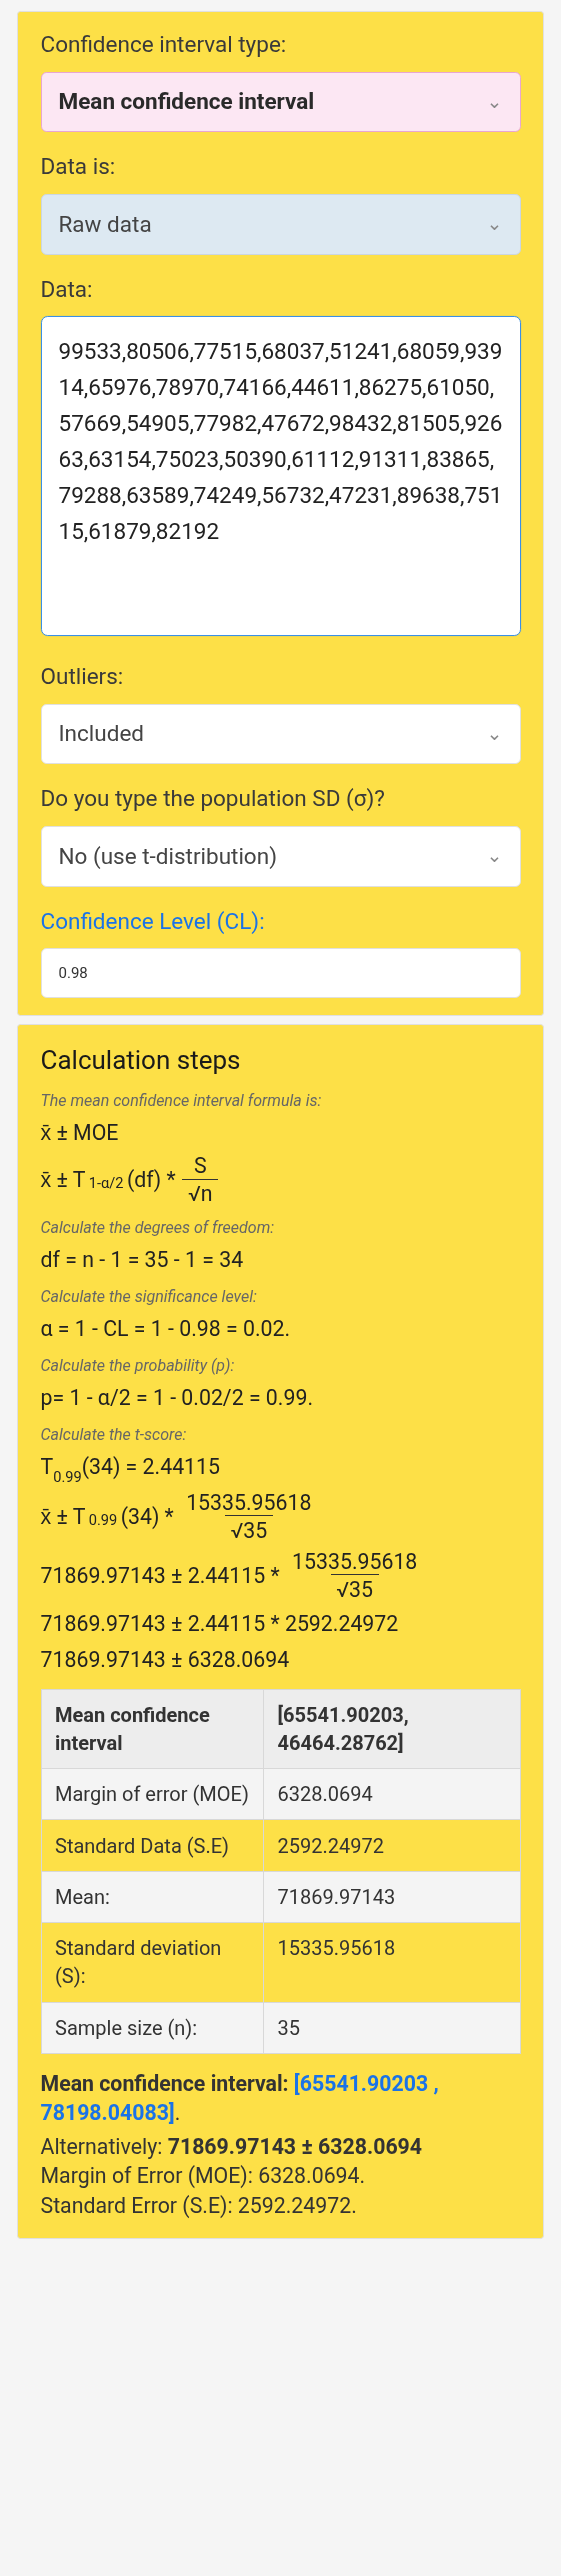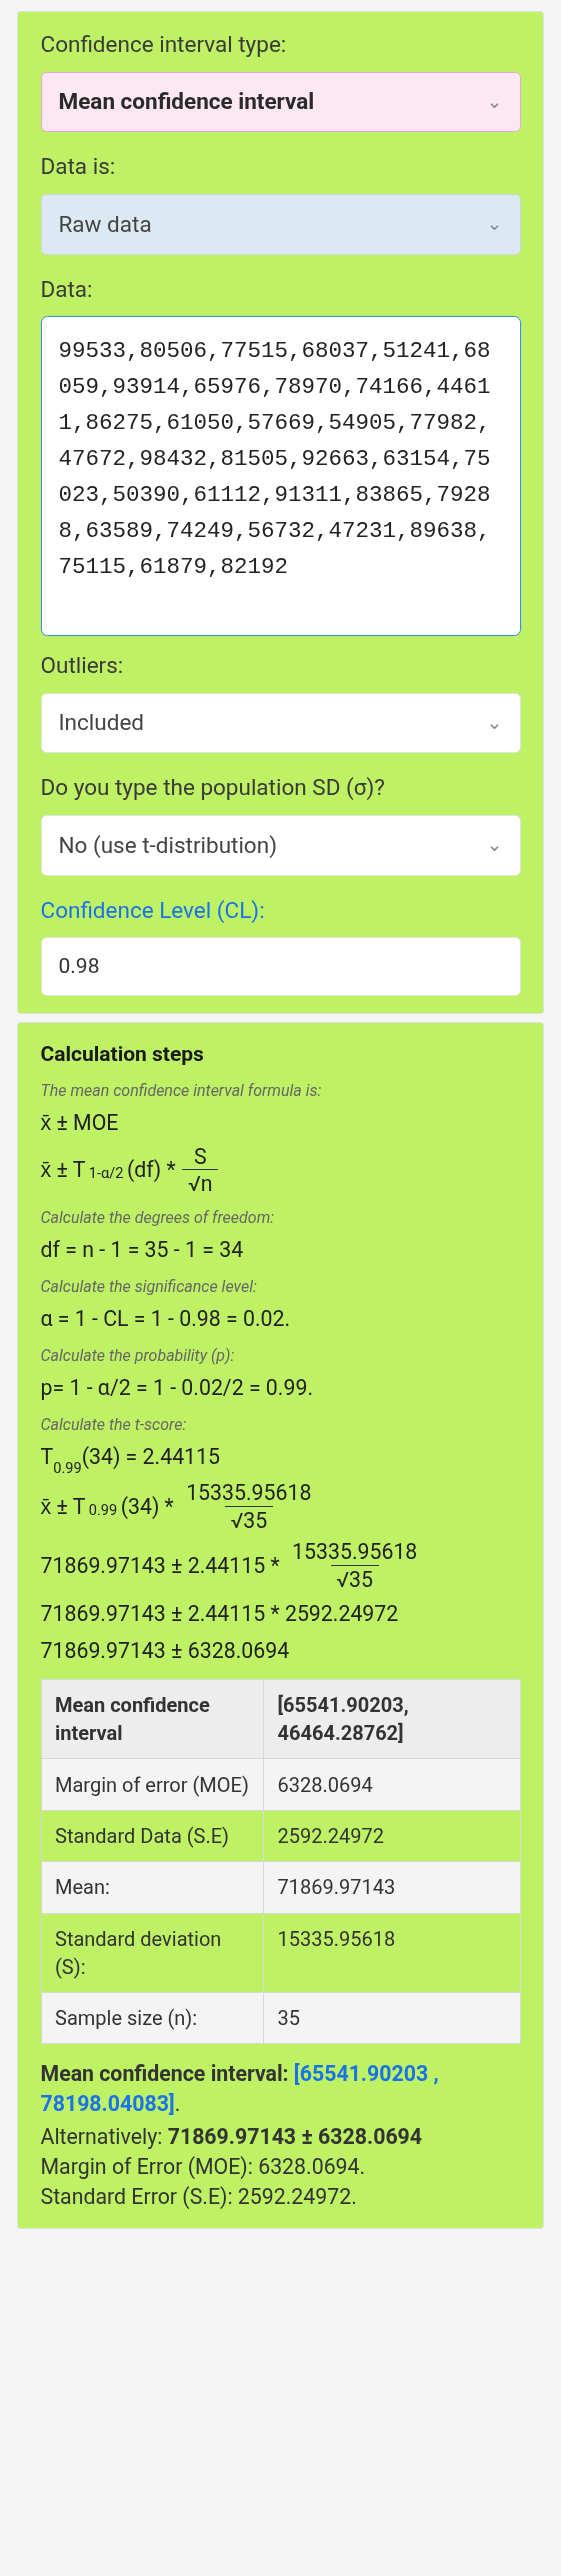--- a/index.html
+++ b/index.html
@@ -6,21 +6,21 @@
   body {
     font-family: -apple-system, BlinkMacSystemFont, "Segoe UI", Roboto, Arial, sans-serif;
     background: #f5f5f5;
     width: 561px;
     padding: 11.2px 17px;
     color: #333;
     font-size: 21.3px;
     line-height: 1.4;
   }
   .panel {
-    background: #bef264;
+    background: #fde047;
     border: 0.6px solid #e0e0e0;
     border-radius: 3.4px;
     padding: 17px 22.5px;
     margin-bottom: 7.9px;
   }
   .field-label {
     font-size: 22.5px;
     margin-bottom: 11.2px;
     color: #3a3a3a;
   }
@@ -49,44 +49,43 @@
   }
   .textarea {
     width: 100%;
     min-height: 320px;
     border: 1.7px solid #3b90e6;
     border-radius: 6.7px;
     padding: 15.7px 17px;
     font-size: 22.5px;
     color: #222;
     background: #fff;
-    margin-bottom: 14px;
+    margin-bottom: 25px;
     line-height: 1.6;
     word-break: break-all;
     white-space: normal;
     box-shadow: 0 0 0 0.6px rgba(59,144,230,.15);
-    font-family: Liberation Mono, monospace;
   }
   .blue-link {
     color: #1a73e8;
     font-size: 22.5px;
     margin-bottom: 11.2px;
     display: block;
   }
   .input {
     width: 100%;
     border: 1.1px solid #e0e0e0;
     border-radius: 5.6px;
     padding: 13.5px 17px;
-    font-size: 21px;
+    font-size: 15px;
     background: #fff;
   }
   .section-title {
-    font-size: 21px;
-    font-weight: 700;
+    font-size: 26px;
+    font-weight: 400;
     margin-bottom: 11.2px;
     color: #1a1a1a;
   }
   .step-italic {
     font-style: italic;
     color: #666;
     margin-top: 11.2px;
     margin-bottom: 5.6px;
     font-size: 16px;
   }

